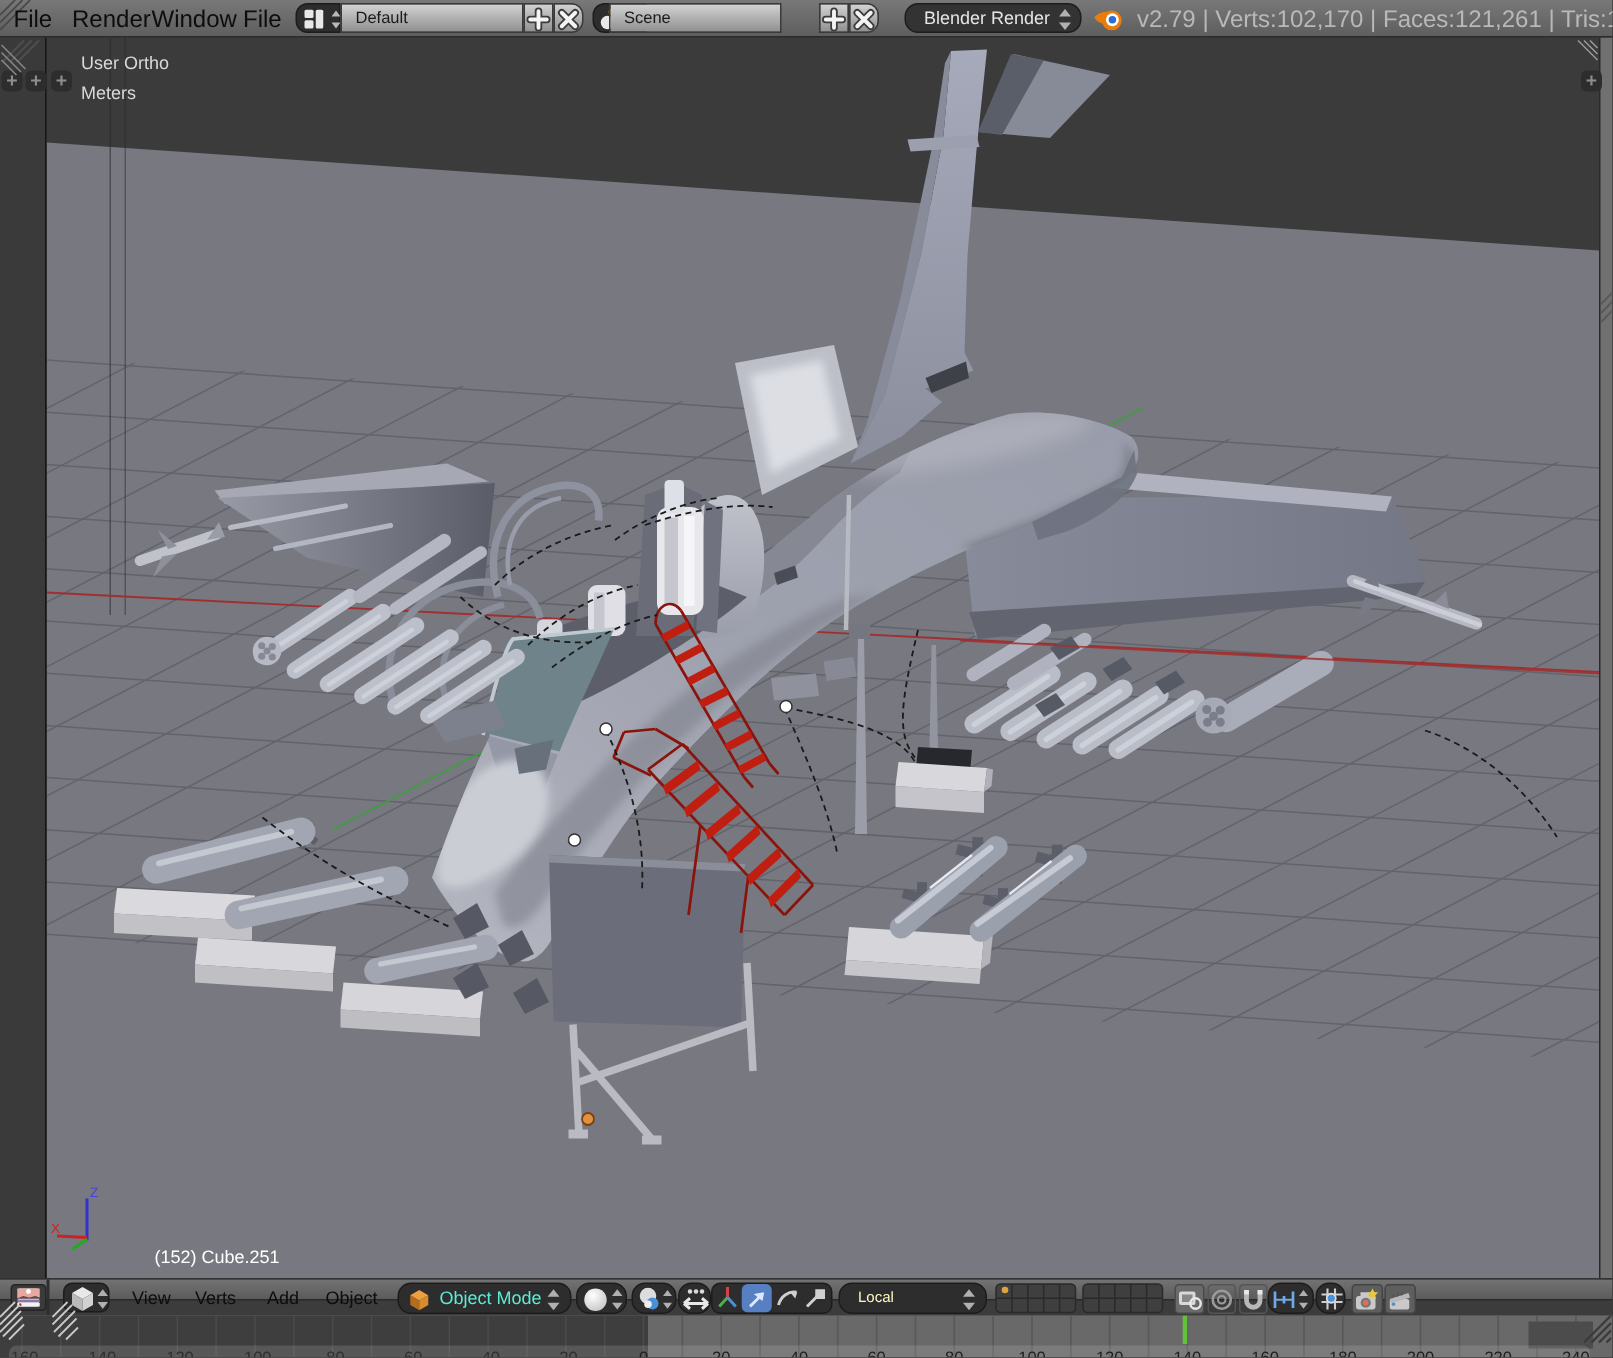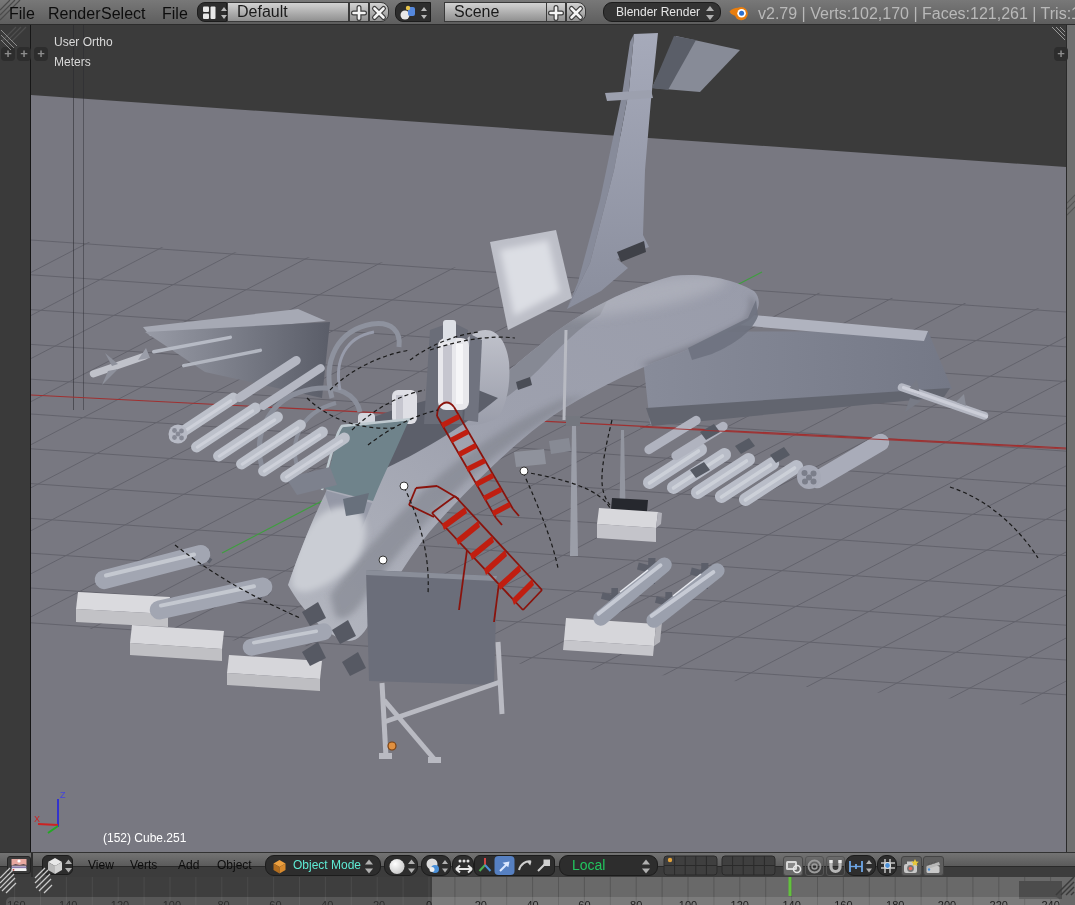--- a/index.html
+++ b/index.html
@@ -1,21 +1,21 @@
 <!DOCTYPE html>
 <html><head><meta charset="utf-8"><style>
 *{margin:0;padding:0;box-sizing:border-box}
 html,body{width:1075px;height:905px;overflow:hidden}
 body{background:#3c3c3c;font-family:"Liberation Sans",sans-serif;position:relative}
 .topbar{position:absolute;left:0;top:0;width:1075px;height:25px;background:linear-gradient(#787878,#5e5e5e);border-bottom:1px solid #2c2c2c;z-index:10}
 .menu{position:absolute;top:5px;font-size:16px;color:#0d0d0d;white-space:nowrap}
 .hdr{position:absolute;left:0;top:852px;width:1075px;height:15px;background:linear-gradient(#737373,#5b5b5b);border-top:1px solid #323232;border-bottom:1px solid #2a2a2a;z-index:10}
 .hmenu{position:absolute;top:5px;font-size:12px;color:#0d0d0d}
 .darkw{position:absolute;background:#2d2d2d;border:1px solid #1c1c1c;border-radius:9px;color:#e6e6e6;font-size:12px}
-.field{position:absolute;background:linear-gradient(#d2d2d2,#909090);border:1px solid #3a3a3a;color:#1a1a1a;font-size:16px}
+.field{position:absolute;background:linear-gradient(#d2d2d2,#909090);border:1px solid #3a3a3a;color:#1a1a1a;font-size:11px}
 .fbtn{text-align:center;padding-top:1px}
 .mbtn{position:absolute;top:3px;width:19px;height:20px;background:#6a6a6a;border:1px solid #4a4a4a;border-radius:3px}
 .leftcol{position:absolute;left:0;top:25px;width:31px;height:827px;background:#3a3a3a;border-right:1px solid #161616;z-index:5}
 .rsliver{position:absolute;left:1066px;top:25px;width:9px;height:827px;background:#707070;border-left:1px solid #2a2a2a;z-index:5}
 .timeline{position:absolute;left:0;top:877px;width:1075px;height:28px;background:#696969;z-index:10}
 .plusbtn{position:absolute;width:14px;height:14px;border-radius:4px;background:#2d2d2d;color:#8d8d8d;font-size:13px;font-weight:bold;line-height:13px;text-align:center;z-index:6}
 </style></head><body>
 
 <svg style="position:absolute;left:31px;top:25px;z-index:1" width="1035" height="828" viewBox="31 25 1035 828">
 <defs>
@@ -431,21 +431,21 @@
 <div class="topbar">
  <svg width="1075" height="25" style="position:absolute;left:0;top:0">
   <g stroke="#4a4a4a" stroke-width="1.2">
    <line x1="0" y1="10" x2="10" y2="0"></line>
         <line x1="0" y1="15" x2="15" y2="0"></line>
         <line x1="0" y1="20" x2="20" y2="0"></line>
   </g>
  </svg>
  <span class="menu" style="left:9px">File</span>
  <span class="menu" style="left:48px">Render</span>
- <span class="menu" style="left:101px">Select</span>
+ <span class="menu" style="left:101px">Window</span>
  <span class="menu" style="left:162px">File</span>
 
  <div class="darkw" style="left:197px;top:2px;width:30px;height:20px;border-radius:8px 0 0 8px">
   <svg width="30" height="20">
    <rect x="5" y="3.5" width="6" height="5.5" rx="1" fill="#e8e8e8"></rect>
    <rect x="5" y="10.5" width="6" height="5.5" rx="1" fill="#e8e8e8"></rect>
    <rect x="12.5" y="3.5" width="5" height="12.5" rx="1" fill="#e8e8e8"></rect>
    <path d="M23,8 l3,-4 l3,4 Z M23,12 l3,4 l3,-4 Z" fill="#b8b8b8"></path>
   </svg>
  </div>
@@ -460,21 +460,21 @@
       </svg></div>
 
  <div class="darkw" style="left:395px;top:2px;width:36px;height:20px;border-radius:8px 0 0 8px">
   <svg width="36" height="20">
    <circle cx="9" cy="12" r="4.5" fill="#e8e8e8"></circle>
    <rect x="12" y="4" width="7" height="9" rx="2" fill="#5588dd"></rect>
    <circle cx="12" cy="5" r="2.2" fill="#e8c44a"></circle>
    <path d="M25,8 l3,-4 l3,4 Z M25,12 l3,4 l3,-4 Z" fill="#b8b8b8"></path>
   </svg>
  </div>
- <div class="field" style="left:444px;top:2px;width:115px;height:20px;line-height:18px;padding-left:9px">Scene</div>
+ <div class="field" style="left:406px;top:2px;width:115px;height:20px;line-height:18px;padding-left:9px">Scene</div>
  <div class="field fbtn" style="left:546px;top:2px;width:20px;height:20px"><svg width="18" height="18">
         <path d="M9,3.5 v11 M3.5,9 h11" stroke="#3c3c3c" stroke-width="5" stroke-linecap="round"></path>
         <path d="M9,3.5 v11 M3.5,9 h11" stroke="#f4f4f4" stroke-width="2.6" stroke-linecap="round"></path>
       </svg></div>
  <div class="field fbtn" style="left:566px;top:2px;width:20px;height:20px;border-radius:0 8px 8px 0"><svg width="18" height="18">
         <path d="M4.5,4.5 L13.5,13.5 M13.5,4.5 L4.5,13.5" stroke="#3c3c3c" stroke-width="5" stroke-linecap="round"></path>
         <path d="M4.5,4.5 L13.5,13.5 M13.5,4.5 L4.5,13.5" stroke="#f4f4f4" stroke-width="2.6" stroke-linecap="round"></path>
       </svg></div>
 
  <div class="darkw" style="left:603px;top:2px;width:118px;height:20px;background:#333;line-height:18px;padding-left:12px;font-size:12px">Blender Render
@@ -576,21 +576,21 @@
    <path d="M25,15 L33,7" stroke="#dce8ff" stroke-width="2" fill="none"></path>
         <path d="M34.5,5.5 l-7,1.2 l5.8,4.6 Z" fill="#dce8ff"></path>
    <path d="M44,14 C45.5,8 51,4.5 56,5.5" stroke="#cfcfcf" stroke-width="2" fill="none"></path>
         <path d="M56.5,5.5 l-4.5,0.3 l3.2,3.8 Z" fill="#cfcfcf"></path>
    <line x1="63" y1="15" x2="70" y2="8" stroke="#cfcfcf" stroke-width="2"></line>
         <rect x="68.5" y="3.5" width="6.5" height="6.5" fill="#cfcfcf"></rect>
   </svg>
  </div>
 
  <div class="darkw" style="left:559px;top:2px;width:99px;height:21px;line-height:19px">
-  <span style="position:absolute;left:12px;color:#22c55e;font-size:14px">Local</span>
+  <span style="position:absolute;left:12px;color:#fef9c3;font-size:10px">Local</span>
   <svg width="12" height="19" style="position:absolute;right:5px;top:1px">
         <path d="M2,7.5 l4,-5 l4,5 Z" fill="#b0b0b0"></path>
         <path d="M2,11.5 l4,5 l4,-5 Z" fill="#b0b0b0"></path>
       </svg>
  </div>
 
  <svg width="118" height="25" style="position:absolute;left:663px;top:0">
   <g fill="#3f3f3f" stroke="#2a2a2a" stroke-width="1">
    <rect x="1" y="3" width="53" height="19" rx="3"></rect>
    <rect x="59" y="3" width="53" height="19" rx="3"></rect>

